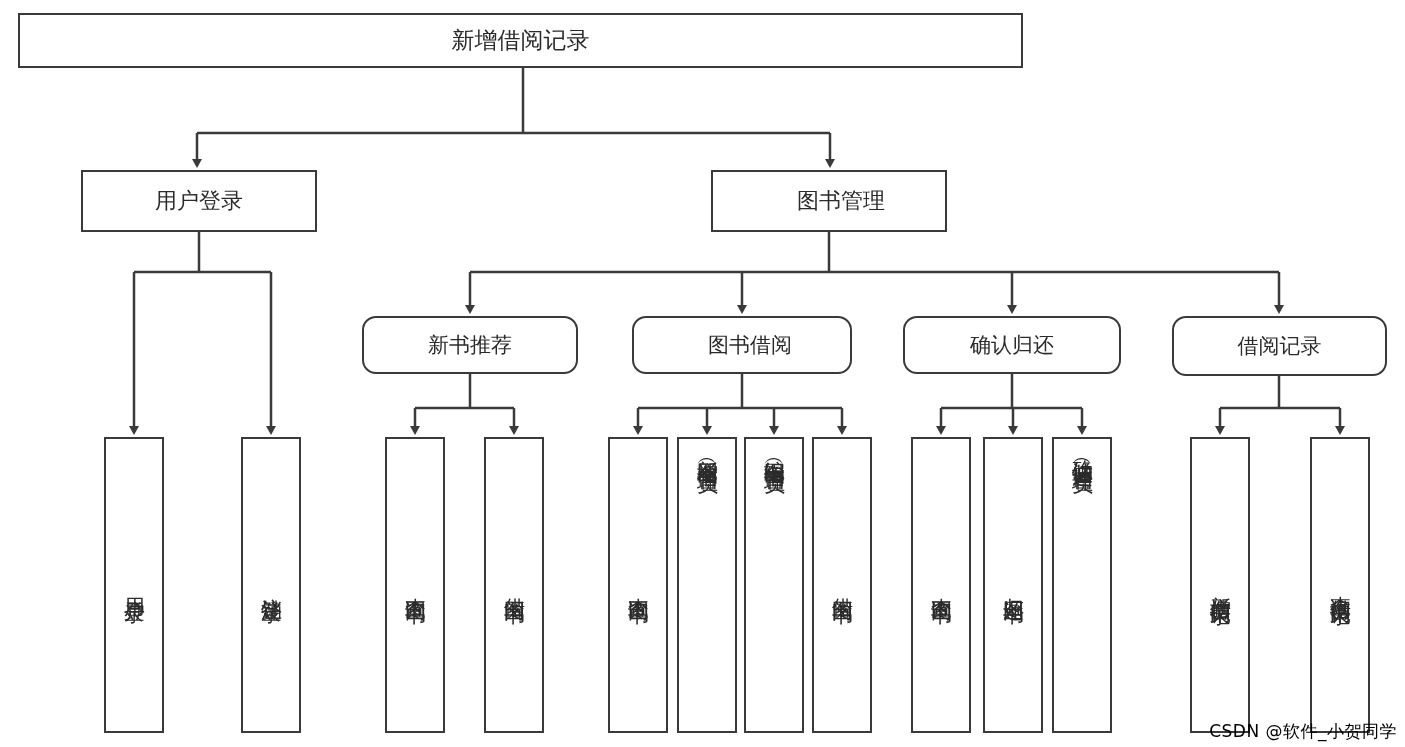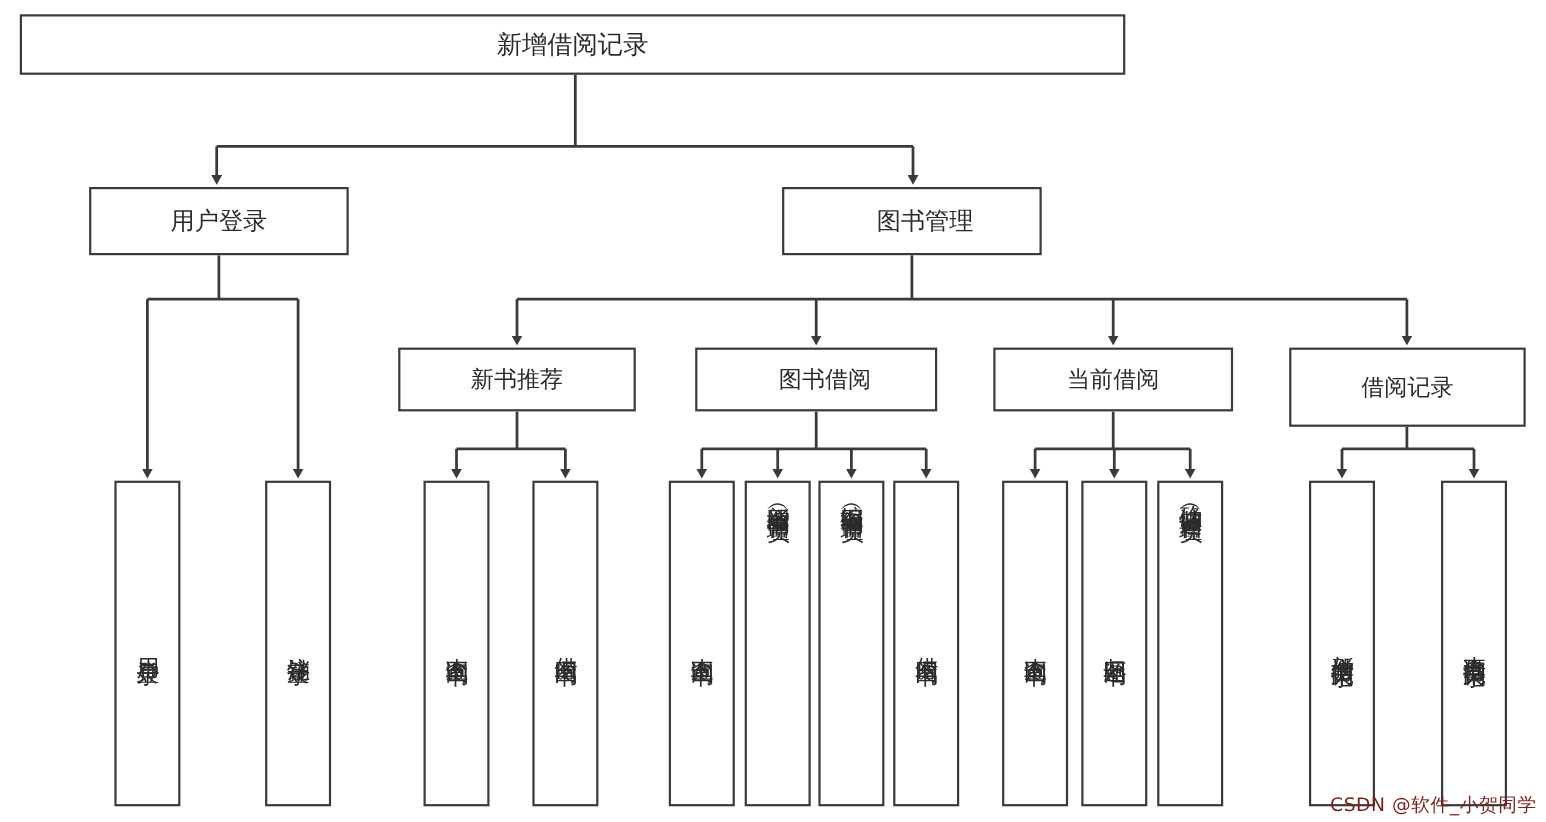--- a/index.html
+++ b/index.html
@@ -36,20 +36,21 @@
     color: #2b2b2b;
   }
   .node.root {
     font-size: 23px;
   }
   .node.level2 {
     font-size: 22px;
   }
   .node.level3 {
     font-size: 21px;
+    border-radius: 14px;
   }
   .node.leaf {
     font-size: 21px;
     align-items: flex-start;
     justify-content: center;
     padding-top: 0;
   }
   .vtext {
     writing-mode: vertical-rl;
     text-orientation: upright;
@@ -67,21 +68,21 @@
   }
   .leaf-inner.top {
     align-items: flex-start;
     padding-top: 4px;
   }
   .watermark {
     position: absolute;
     right: 8px;
     bottom: 4px;
     font-size: 17px;
-    color: #7f1d1d;
+    color: #000000;
     white-space: nowrap;
     letter-spacing: 0.5px;
   }
 </style>
 </head>
 <body>
 
 <div id="canvas">
 
   <svg class="connectors" viewBox="0 0 1405 747" xmlns="http://www.w3.org/2000/svg">
@@ -144,23 +145,23 @@
       <div class="node level2" style="left: 711px; top: 170px; width: 236px; height: 62px; padding-left: 24px;">
         <span>图书管理</span>
       </div>
       <div class="node level3" style="left: 362px; top: 316px; width: 216px; height: 58px;">
         <span>新书推荐</span>
       </div>
       <div class="node level3" style="left: 632px; top: 316px; width: 220px; height: 58px; padding-left: 16px;">
         <span>图书借阅</span>
       </div>
       <div class="node level3" style="left: 903px; top: 316px; width: 218px; height: 58px;">
-        <span>当前借阅</span>
-      </div>
-      <div class="node level3" style="left: 1172px; top: 316px; width: 215px; height: 72px;">
+        <span>确认归还</span>
+      </div>
+      <div class="node level3" style="left: 1172px; top: 316px; width: 215px; height: 60px;">
         <span>借阅记录</span>
       </div>
       <div class="node leaf" style="left: 104px; top: 437px; width: 60px; height: 296px;">
         <div class="leaf-inner">
           <span class="vtext">用户登录</span>
         </div>
       </div>
       <div class="node leaf" style="left: 241px; top: 437px; width: 60px; height: 296px;">
         <div class="leaf-inner">
           <span class="vtext">注销登录</span>

